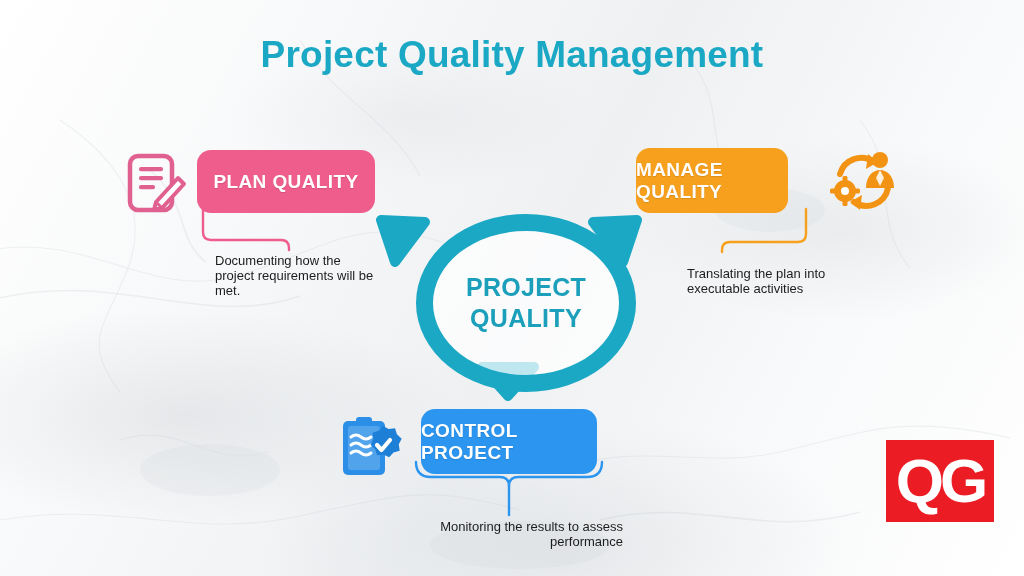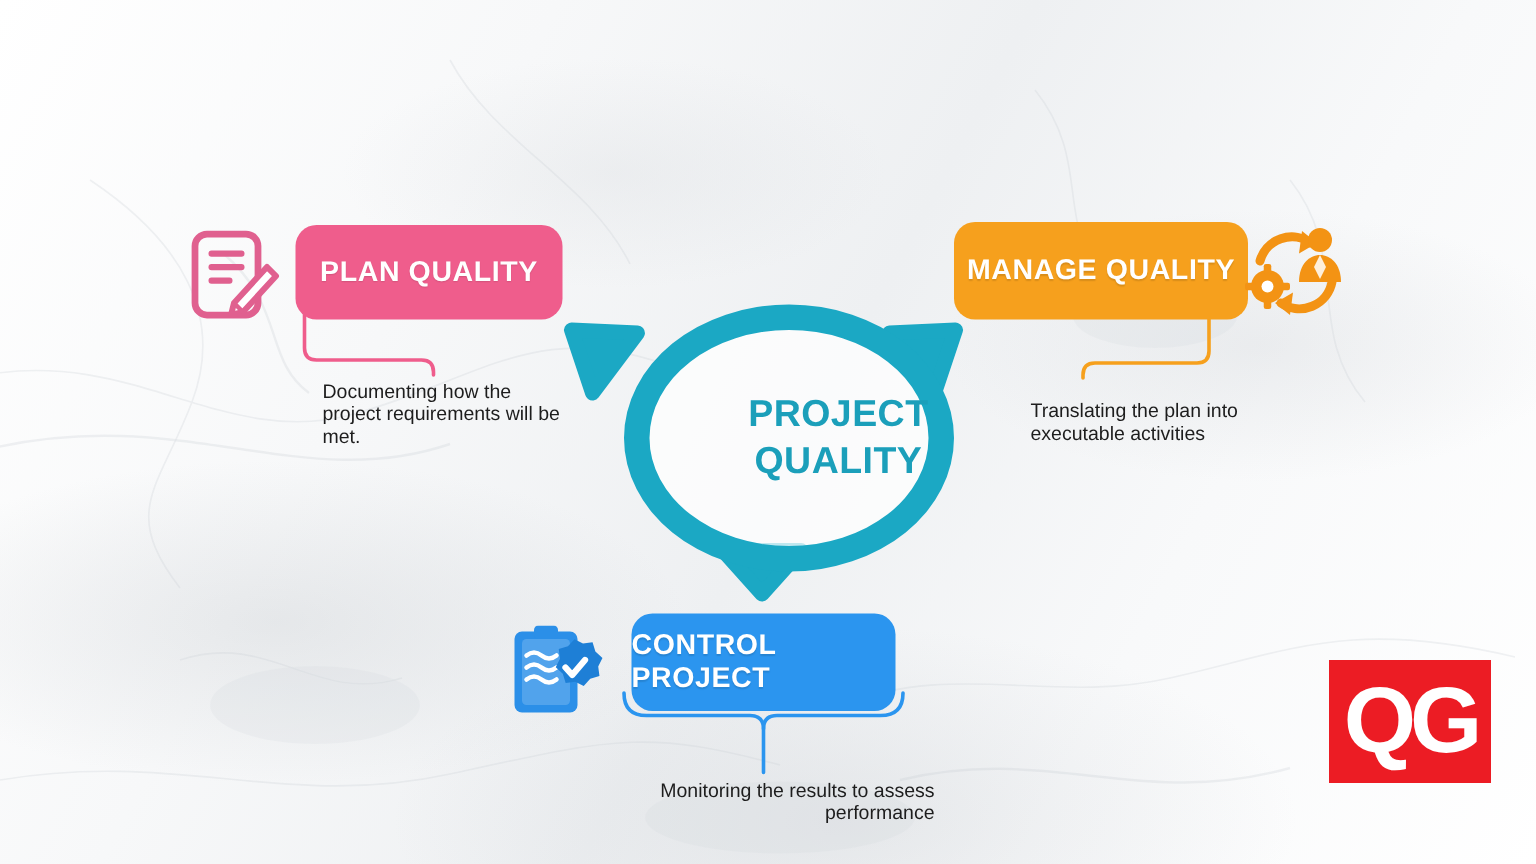--- a/index.html
+++ b/index.html
@@ -28,38 +28,38 @@
     position:absolute;left:0;right:0;top:98px;text-align:center;
     font-size:21px;color:#1b1b1b;
   }
 
   .pill{
     position:absolute;display:flex;align-items:center;justify-content:center;
     border-radius:14px;color:#ffffff;font-weight:bold;letter-spacing:.4px;
     text-shadow:0 1px 1px rgba(0,0,0,.12);
   }
   #plan-pill{left:197px;top:150px;width:178px;height:63px;background:#ef5d8c;font-size:19px;}
-  #manage-pill{left:636px;top:148px;width:196px;height:65px;background:#f6a01d;font-size:19px;}
+  #manage-pill{left:636px;top:148px;width:152px;height:65px;background:#f6a01d;font-size:19px;}
   #control-pill{left:421px;top:409px;width:176px;height:65px;background:#2b95ef;font-size:19px;}
 
   .caption{position:absolute;font-size:13px;line-height:15px;color:#1d1d1d;}
   #plan-caption{left:215px;top:253px;width:160px;}
   #manage-caption{left:655px;top:266px;width:160px;margin-left:32px;}
   #control-caption{left:433px;top:519px;width:190px;text-align:right;}
 
   .icon{position:absolute;}
   #plan-icon{left:126px;top:152px;width:62px;height:70px;}
   #manage-icon{left:828px;top:148px;width:72px;height:68px;}
   #control-icon{left:337px;top:417px;width:72px;height:62px;}
 
   #center-circle{
-    position:absolute;left:416px;top:203px;width:186px;height:144px;
+    position:absolute;left:416px;top:214px;width:186px;height:144px;
     border:17px solid #1ba8c4;border-radius:50%;
     background:rgba(255,255,255,.72);
-    display:flex;align-items:center;justify-content:flex-end;
+    display:flex;align-items:center;justify-content:center;
   }
   #center-label{
     text-align:center;color:#1b9fba;font-weight:bold;font-size:25px;line-height:31px;
     letter-spacing:.3px;
   }
 
   #qg-logo{
     position:absolute;left:886px;top:440px;width:108px;height:82px;
     background:#ec1c24;display:flex;align-items:center;justify-content:center;
   }
@@ -91,20 +91,21 @@
       <path d="M600 520 C 700 496, 760 540, 860 512"></path>
       <path d="M150 170 C 190 205, 176 240, 206 262"></path>
     </g>
     <g fill="#ced3d9" opacity=".35">
       <ellipse cx="210" cy="470" rx="70" ry="26"></ellipse>
       <ellipse cx="770" cy="210" rx="55" ry="22"></ellipse>
       <ellipse cx="520" cy="545" rx="90" ry="24"></ellipse>
     </g>
   </svg>
 
+  <div class="title">Project Quality Management</div>
 
   <svg class="overlay" viewBox="0 0 1024 576">
 
     <path d="M203 208 L203 232 Q203 240 211 240 L281 240 Q289 240 289 248 L289 250" fill="none" stroke="#ef5d8c" stroke-width="2.4" stroke-linecap="round"></path>
 
     <path d="M806 209 L806 234 Q806 242 798 242 L730 242 Q722 242 722 250 L722 252" fill="none" stroke="#f6a01d" stroke-width="2.4" stroke-linecap="round"></path>
 
     <path d="M416 462 Q416 477 431 477 L500 477 Q509 477 509 486 L509 515" fill="none" stroke="#2b95ef" stroke-width="2.4" stroke-linecap="round"></path>
     <path d="M602 462 Q602 477 587 477 L518 477 Q509 477 509 486" fill="none" stroke="#2b95ef" stroke-width="2.4" stroke-linecap="round"></path>
 

